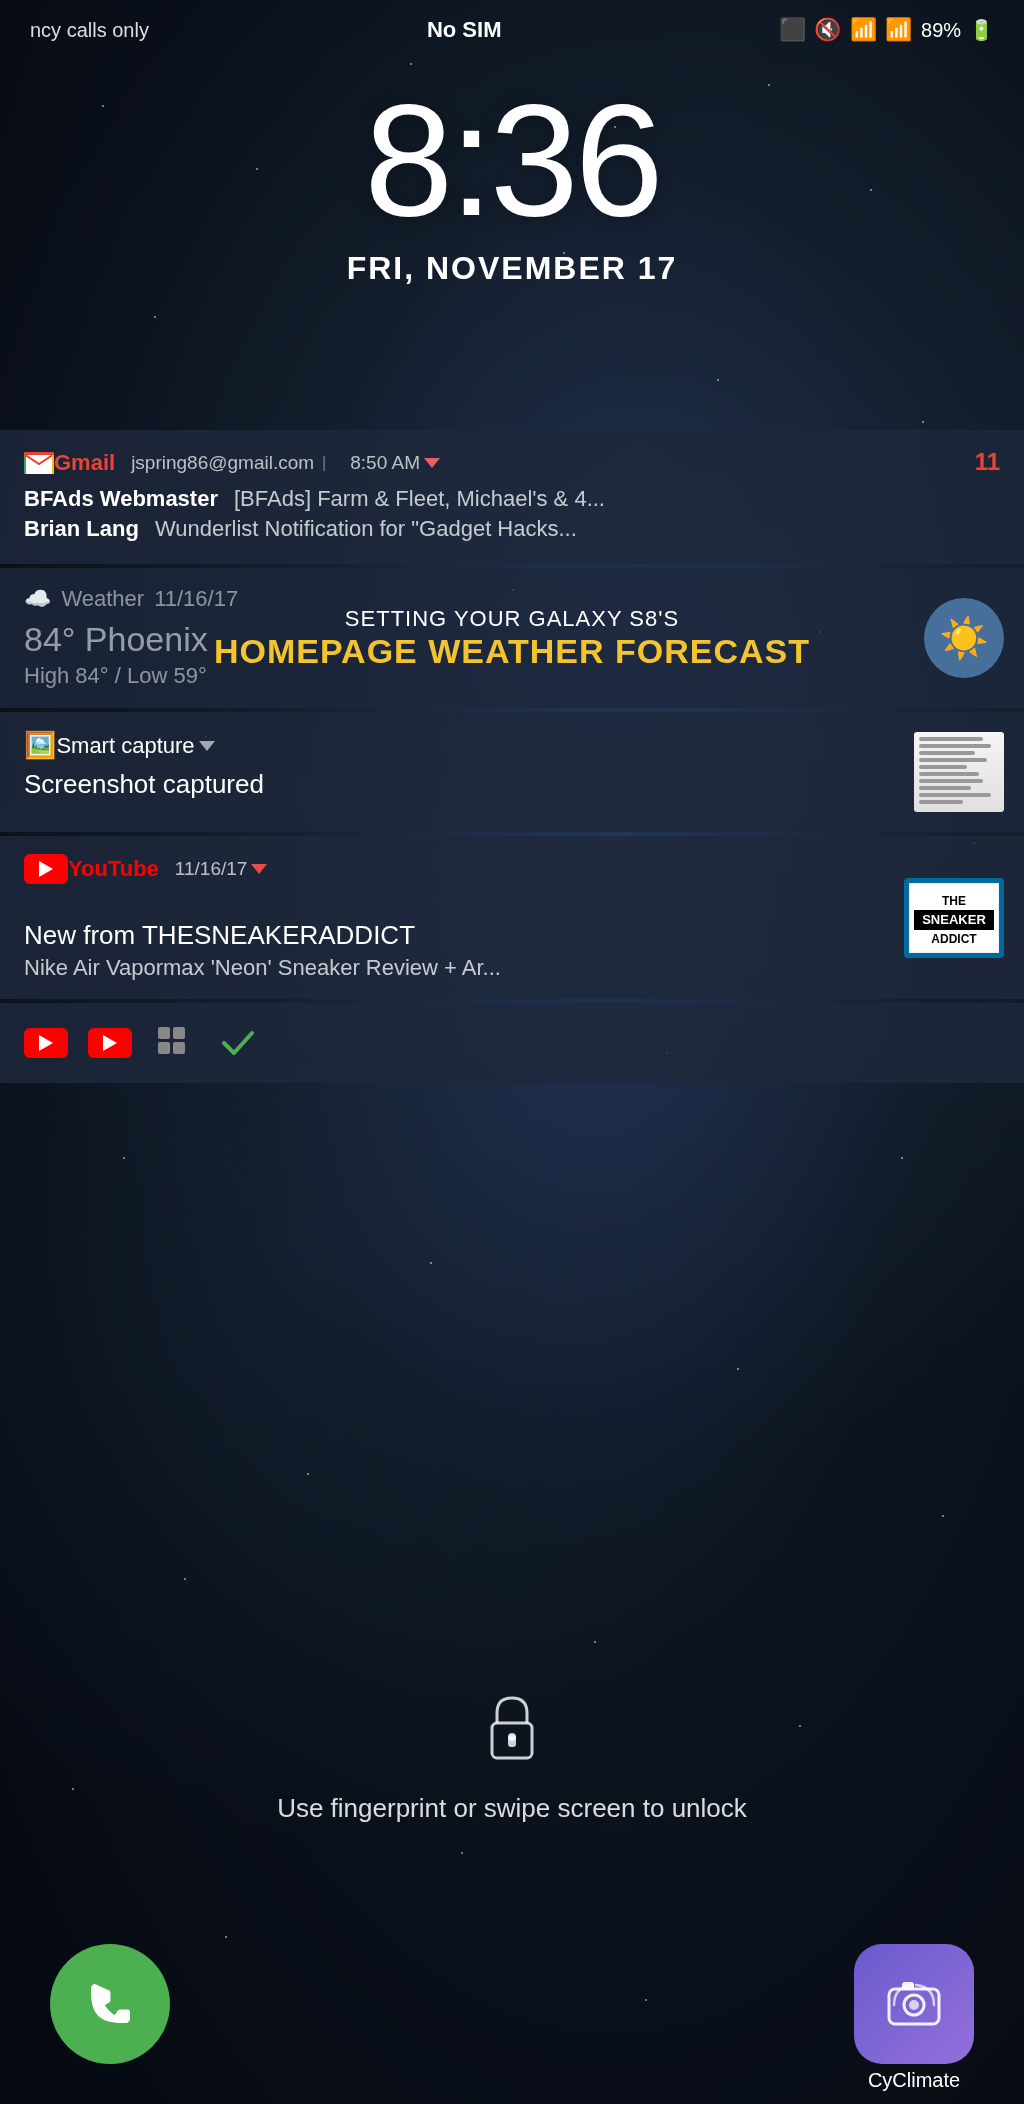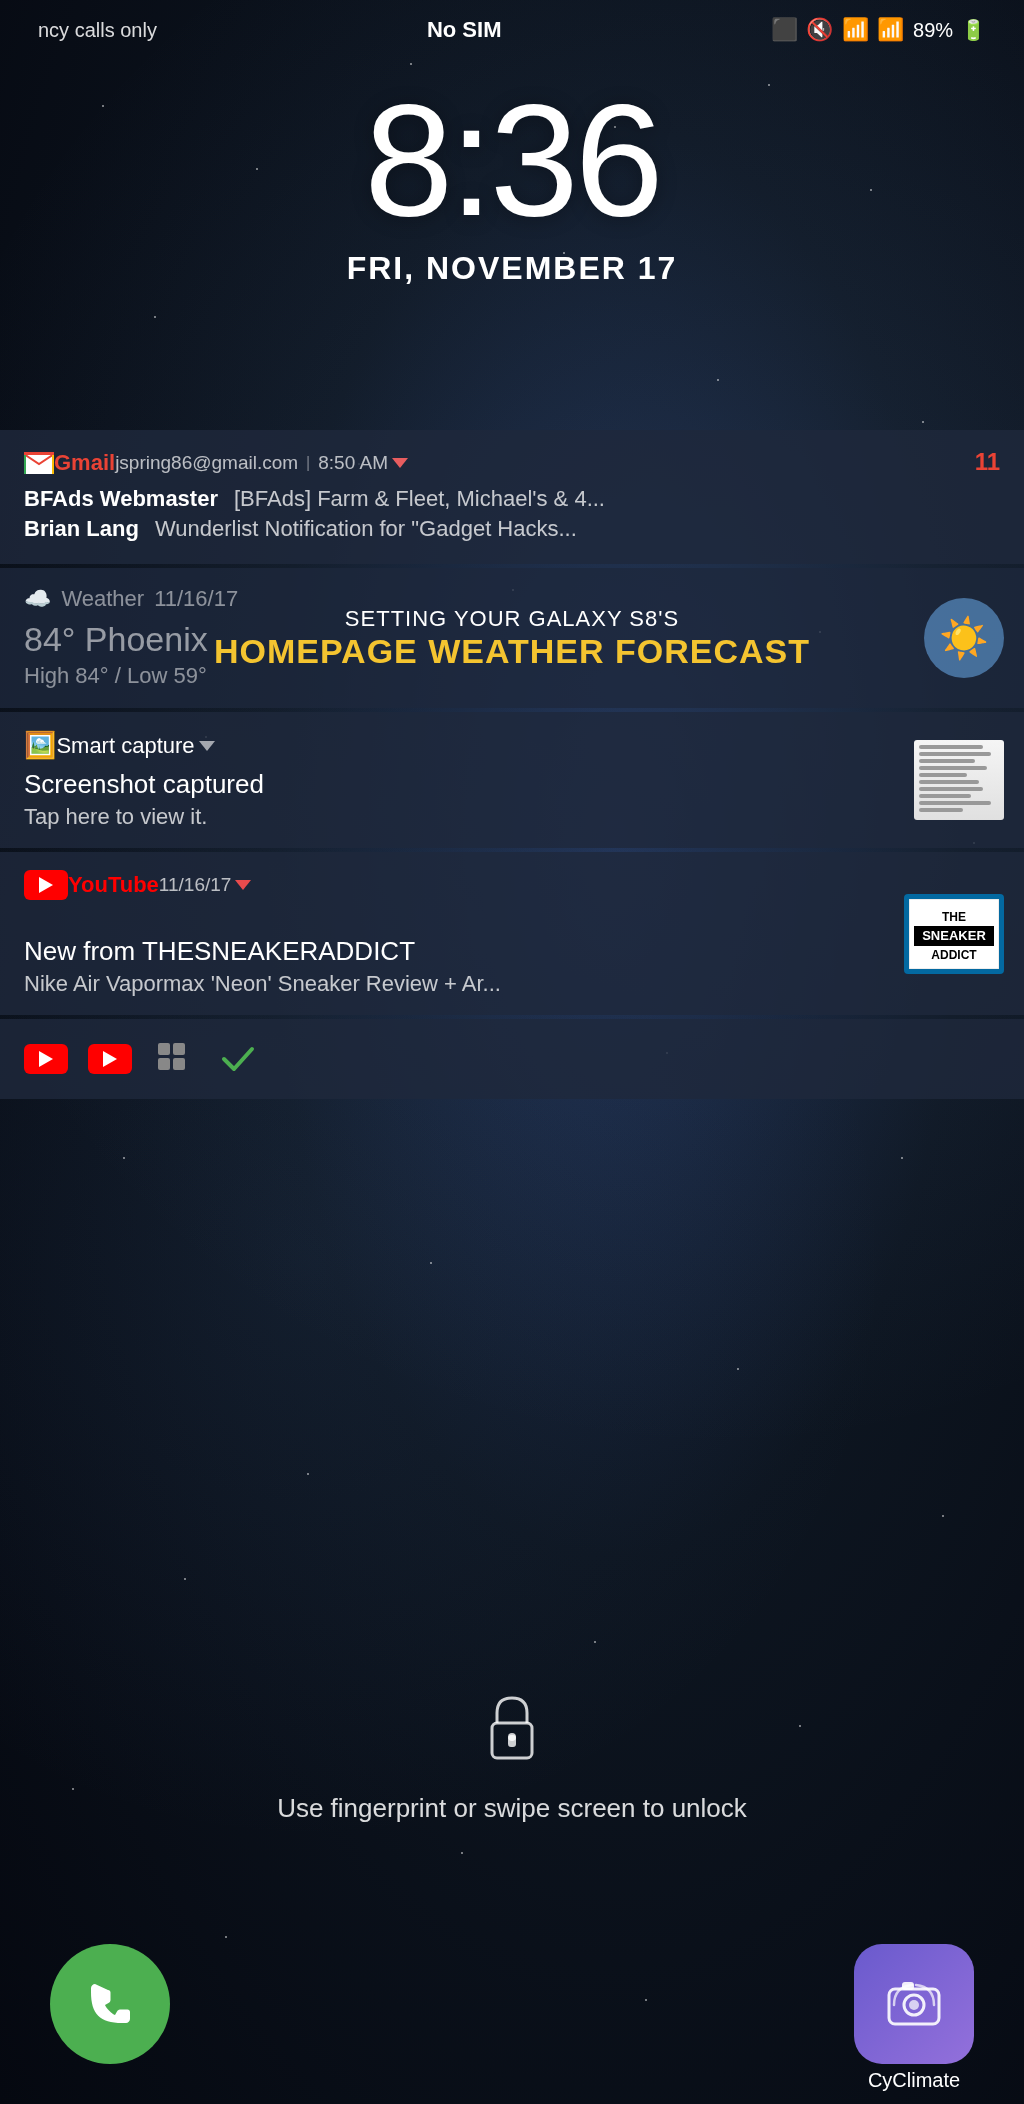--- a/index.html
+++ b/index.html
@@ -39,21 +39,21 @@
     }
 
     
     .status-bar {
       position: absolute;
       top: 0; left: 0; right: 0;
       height: 60px;
       display: flex;
       align-items: center;
       justify-content: space-between;
-      padding: 0 38px;
+      padding: 0 30px;
       color: #fff;
       font-size: 22px;
       font-weight: 400;
       z-index: 10;
     }
 
     .status-left {
       font-size: 20px;
       color: rgba(255,255,255,0.85);
     }
@@ -130,21 +130,21 @@
     }
 
     .notif-app-name {
       font-size: 22px;
       font-weight: 600;
     }
 
     .notif-meta {
       font-size: 19px;
       color: rgba(255,255,255,0.7);
-      margin-left: 0;
+      margin-left: 16px;
     }
 
     .notif-badge {
       position: absolute;
       right: 24px;
       top: 18px;
       font-size: 24px;
       font-weight: 600;
     }
 
@@ -546,21 +546,20 @@
     <div class="weather-icon-large">☀️</div>
   </div>
 
   <div class="smart-capture-card">
     <div class="notif-header">
       <div style="font-size:26px;">🖼️</div>
       <span class="notif-app-name" style="color:#fff; font-weight:400;">Smart capture</span>
       <span class="dropdown-arrow" style="color:rgba(255,255,255,0.6);"></span>
     </div>
     <div class="notif-title">Screenshot captured</div>
-    <div class="notif-body">Tap here to view it.</div>
 
     <div class="smart-capture-thumbnail">
       <div class="screenshot-thumb-content">
         <div class="thumb-line" style="width:80%"></div>
         <div class="thumb-line" style="width:90%"></div>
         <div class="thumb-line" style="width:70%"></div>
         <div class="thumb-line" style="width:85%"></div>
         <div class="thumb-line" style="width:60%"></div>
         <div class="thumb-line" style="width:75%"></div>
         <div class="thumb-line" style="width:80%"></div>

